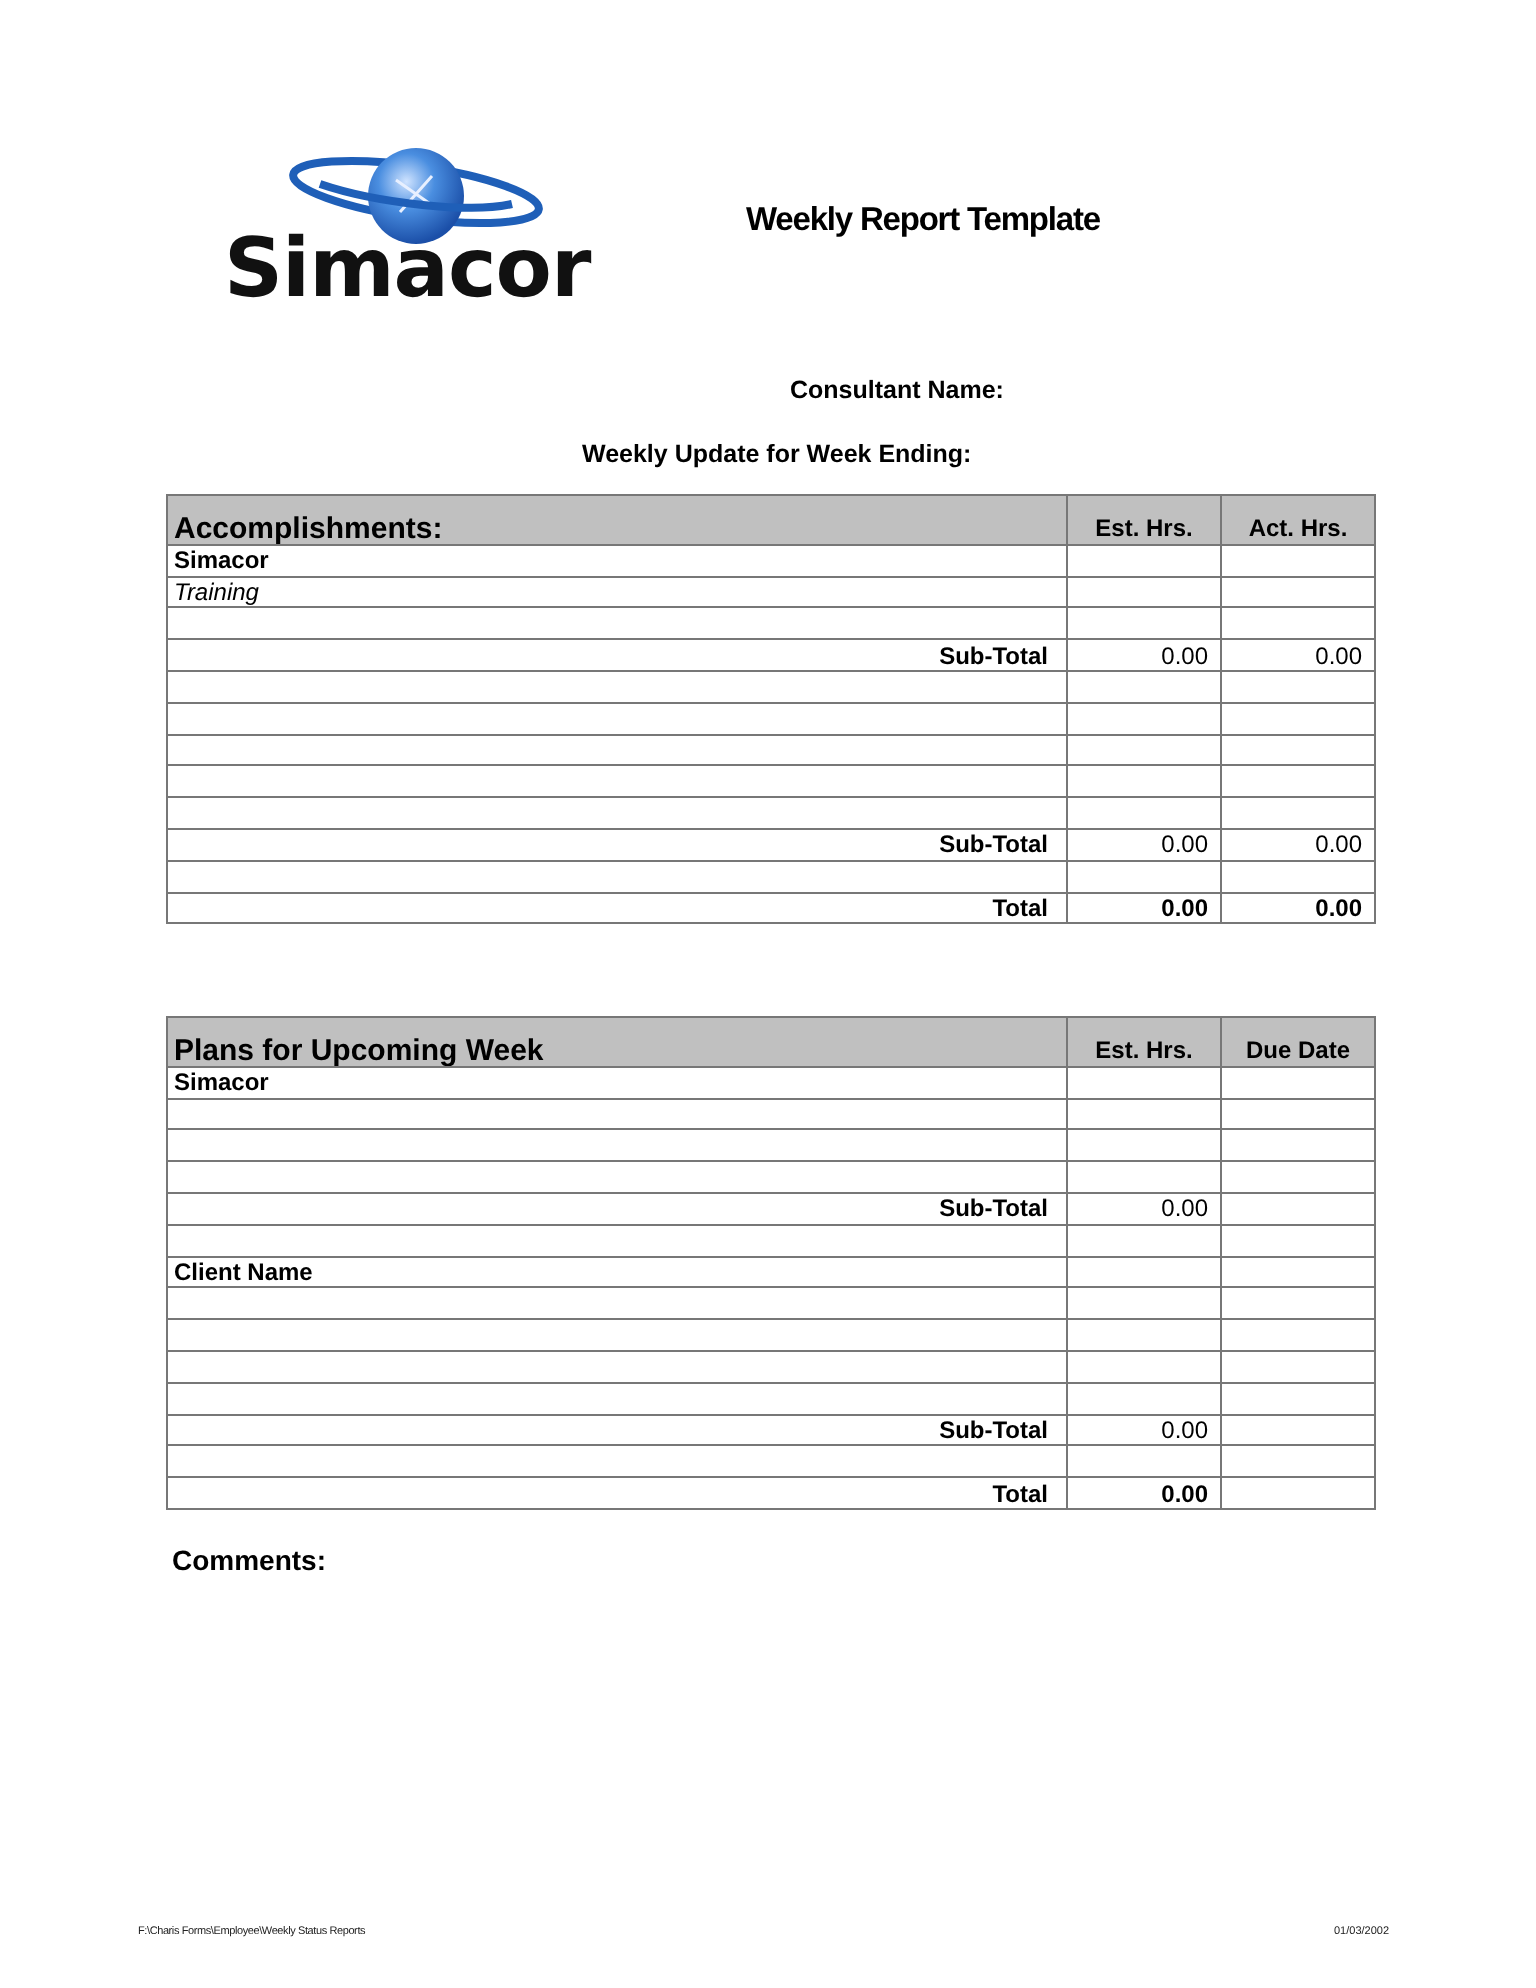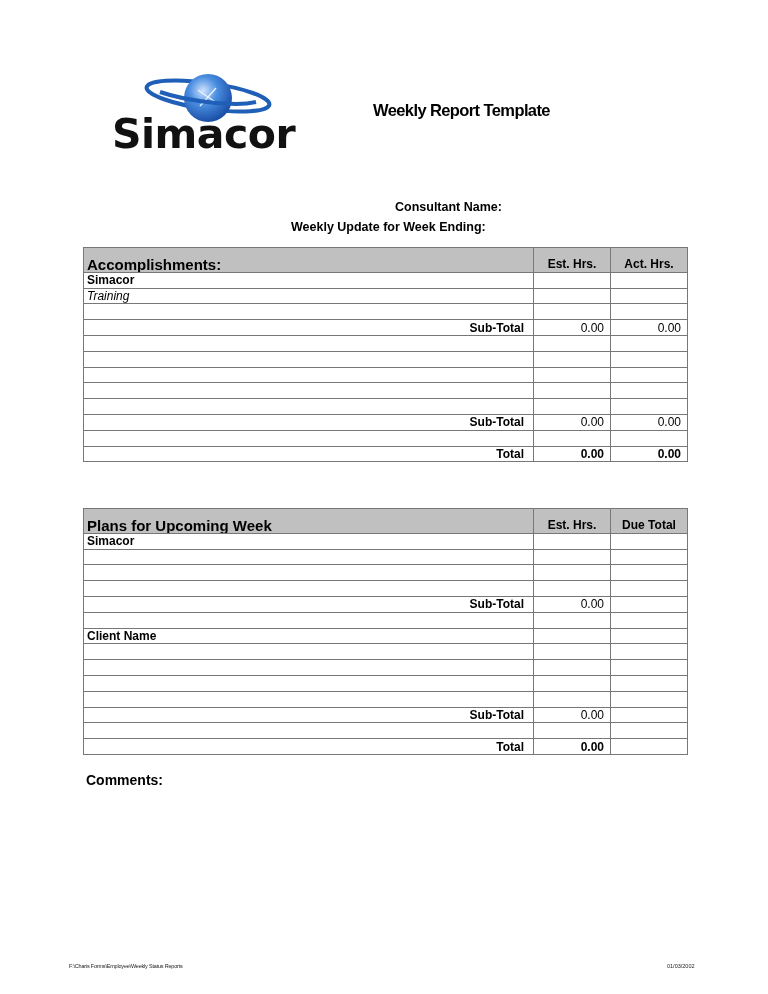--- a/index.html
+++ b/index.html
@@ -1,21 +1,21 @@
 <!DOCTYPE html>
 <html><head>
 <meta charset="utf-8">
 <style>
   html, body { margin: 0; padding: 0; background: #ffffff; }
   body { width: 768px; height: 994px; position: relative; overflow: hidden; font-family: "Liberation Sans", sans-serif; color: #000; }
   .logo { position: absolute; left: 108px; top: 72px; width: 210px; height: 90px; }
   .logo svg { position: absolute; left: 0; top: 0; }
   .logo-text { position: absolute; left: 4px; top: 38px; font-family: "DejaVu Sans", sans-serif; font-weight: bold; font-size: 41px; letter-spacing: -0.5px; color: #111; }
   .title { position: absolute; left: 373px; top: 101px; font-size: 16.5px; font-weight: bold; letter-spacing: -0.6px; }
-  .consultant { position: absolute; left: 395px; top: 188px; font-size: 12.5px; font-weight: bold; margin-top: 12px; }
+  .consultant { position: absolute; left: 395px; top: 188px; font-size: 12.5px; font-weight: bold; }
   .week-ending { position: absolute; left: 291px; top: 220px; font-size: 12.5px; font-weight: bold; }
   table.rep { position: absolute; left: 83px; width: 602px; border-collapse: collapse; table-layout: fixed; padding-left: 40px; }
   table.rep td { border: 1px solid #777; padding: 0 3px; height: 14.8px; line-height: 14px; font-size: 12px; overflow: hidden; white-space: nowrap; }
   table.rep tr.hdr td { background: #c0c0c0; height: 22.8px; font-weight: bold; }
   table.rep tr.hdr td.sec { font-size: 15px; font-weight: bold; vertical-align: bottom; padding-bottom: 0px; }
   table.rep tr.hdr td.colh { text-align: center; font-size: 12px; vertical-align: bottom; padding-bottom: 1px; }
   td.c1 { width: 443px; }
   td.c2, td.c3 { width: 70px; }
   td.bold { font-weight: bold; }
   td.ital { font-style: italic; }
@@ -122,21 +122,21 @@
         <td class="c3 num b">0.00</td>
       </tr>
     </tbody>
 </table>
 
 <table class="rep" id="t2">
   <tbody>
       <tr class="hdr">
     <td class="c1 sec">Plans for Upcoming Week</td>
     <td class="c2 colh">Est. Hrs.</td>
-    <td class="c3 colh">Due Total</td>
+    <td class="c3 colh">Due Date</td>
   </tr>
   </tbody>
     <tbody id="t2body">
       <tr>
         <td class="c1 bold">Simacor</td>
         <td class="c2 num"></td>
         <td class="c3 num"></td>
       </tr>
       <tr>
         <td class="c1"></td>

